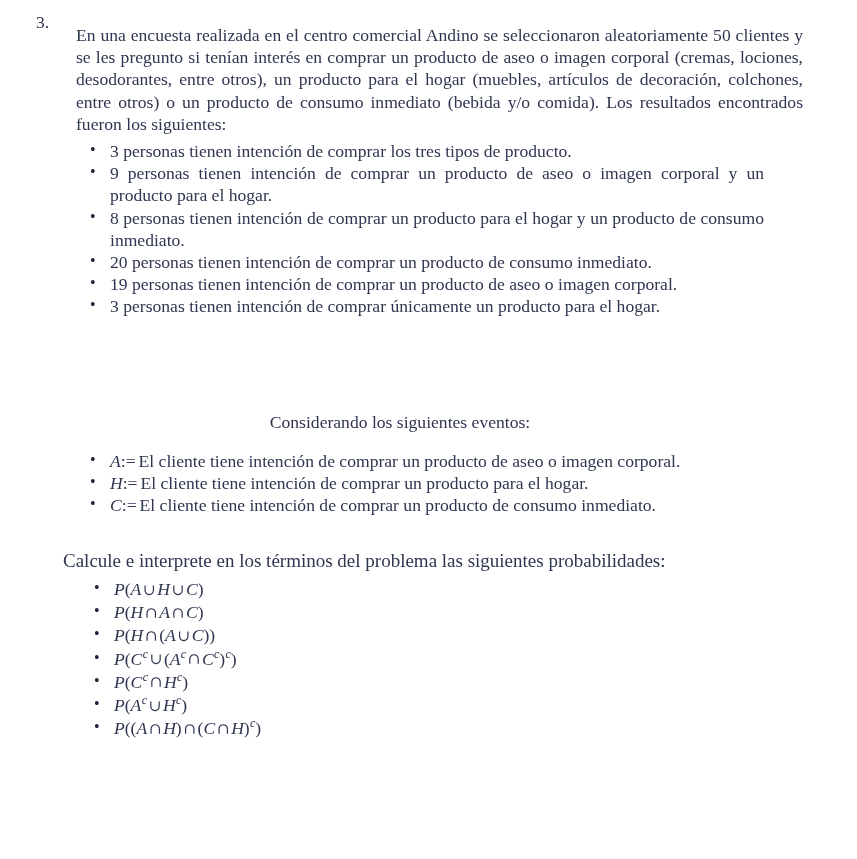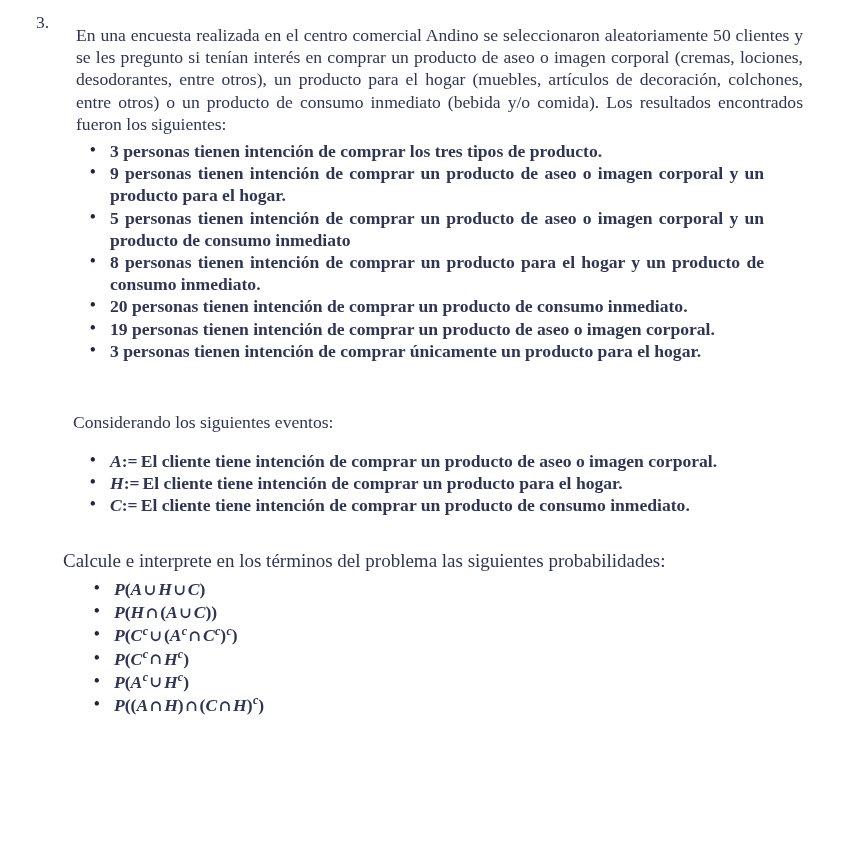--- a/index.html
+++ b/index.html
@@ -59,21 +59,20 @@
     margin: 13px;
     width: 727px;
     hyphens: none;
   }
 
   
   ul.blist {
     list-style: none;
     margin: 0;
     padding: 0;
-    font-weight: bold;
   }
   ul.blist > li {
     position: relative;
     font-size: 17.6px;
     line-height: 22.2px;
     text-align: justify;
     padding-left: 22px;
     margin: 0;
   }
   ul.blist > li::before {
@@ -95,25 +94,26 @@
     left: 88px;
     top: 140px;
     width: 676px;
   }
   .facts > li { margin-bottom: 6.4px; }
   .facts > li:last-child { margin-bottom: 0; }
 
   
   .lead-considerando {
     position: absolute;
-    left: 73px;
+    left: 50px;
     top: 411px;
     width: 700px;
     font-size: 17.6px;
     line-height: 22.2px;
+    text-align: center;
   }
 
   .events {
     position: absolute;
     left: 88px;
     top: 450px;
     width: 676px;
   }
   .events > li { margin-bottom: 6.4px; text-align: left; }
   .events > li:last-child { margin-bottom: 8px; }
@@ -188,21 +188,20 @@
       <div class="problem-number">3.</div>
       <div class="problem-body">
         <p class="para">En una encuesta realizada en el centro comercial Andino se seleccionaron aleatoriamente 50 clientes y se les pregunto si tenían interés en comprar un producto de aseo o imagen corporal (cremas, lociones, desodorantes, entre otros), un producto para el hogar (muebles, artículos de decoración, colchones, entre otros) o un producto de consumo inmediato (bebida y/o comida). Los resultados encontrados fueron los siguientes:</p>
       </div>
     </div>
   </div>
 
   <ul class="blist facts">
     <li>3 personas tienen intención de comprar los tres tipos de producto.</li>
     <li>9 personas tienen intención de comprar un producto de aseo o imagen corporal y un producto para el hogar.</li>
-    <li>5 personas tienen intención de comprar un producto de aseo o imagen corporal y un producto de consumo inmediato</li>
     <li>8 personas tienen intención de comprar un producto para el hogar y un producto de consumo inmediato.</li>
     <li class="nojust">20 personas tienen intención de comprar un producto de consumo inmediato.</li>
     <li class="nojust">19 personas tienen intención de comprar un producto de aseo o imagen corporal.</li>
     <li class="nojust">3 personas tienen intención de comprar únicamente un producto para el hogar.</li>
   </ul>
 
   <div class="lead-considerando">Considerando los siguientes eventos:</div>
 
   <ul class="blist events">
     <li>
@@ -216,20 +215,23 @@
     </li>
   </ul>
 
   <div class="lead-calcule">Calcule e interprete en los términos del problema las siguientes probabilidades:</div>
 
   <ul class="blist probs">
     <li class="math">
       <span><span class="mvar">P</span><span class="mpar">(</span><span class="mvar">A</span><span class="mop">∪</span><span class="mvar">H</span><span class="mop">∪</span><span class="mvar">C</span><span class="mpar">)</span></span>
     </li>
     <li class="math">
+      <span><span class="mvar">P</span><span class="mpar">(</span><span class="mvar">H</span><span class="mop">∩</span><span class="mvar">A</span><span class="mop">∩</span><span class="mvar">C</span><span class="mpar">)</span></span>
+    </li>
+    <li class="math">
       <span><span class="mvar">P</span><span class="mpar">(</span><span class="mvar">H</span><span class="mop">∩</span><span class="mpar">(</span><span class="mvar">A</span><span class="mop">∪</span><span class="mvar">C</span><span class="mpar">)</span><span class="mpar">)</span></span>
     </li>
     <li class="math">
       <span><span class="mvar">P</span><span class="mpar">(</span><span class="mvar">C</span><span class="msup">c</span><span class="mop">∪</span><span class="mpar">(</span><span class="mvar">A</span><span class="msup">c</span><span class="mop">∩</span><span class="mvar">C</span><span class="msup">c</span><span class="mpar">)</span><span class="msup">c</span><span class="mpar">)</span></span>
     </li>
     <li class="math">
       <span><span class="mvar">P</span><span class="mpar">(</span><span class="mvar">C</span><span class="msup">c</span><span class="mop">∩</span><span class="mvar">H</span><span class="msup">c</span><span class="mpar">)</span></span>
     </li>
     <li class="math">
       <span><span class="mvar">P</span><span class="mpar">(</span><span class="mvar">A</span><span class="msup">c</span><span class="mop">∪</span><span class="mvar">H</span><span class="msup">c</span><span class="mpar">)</span></span>

